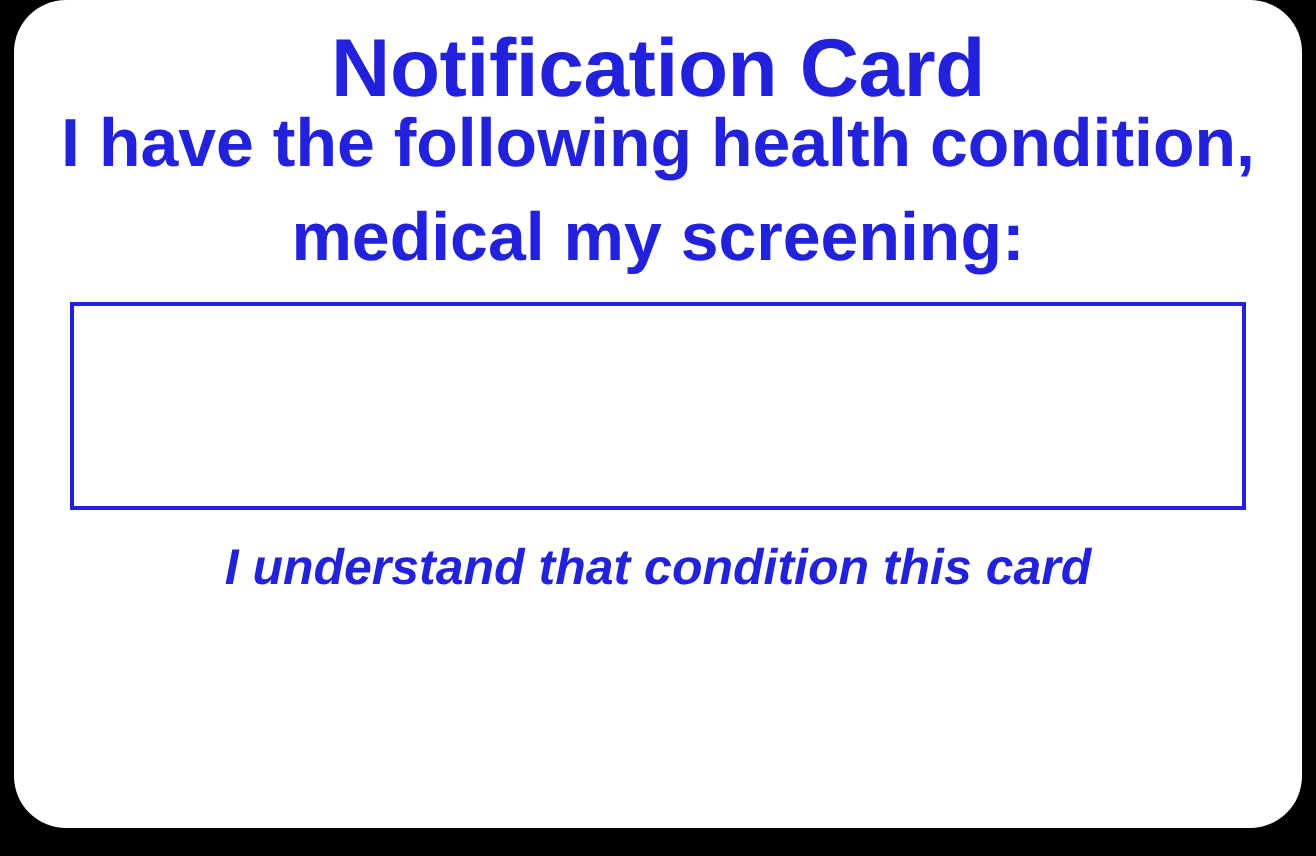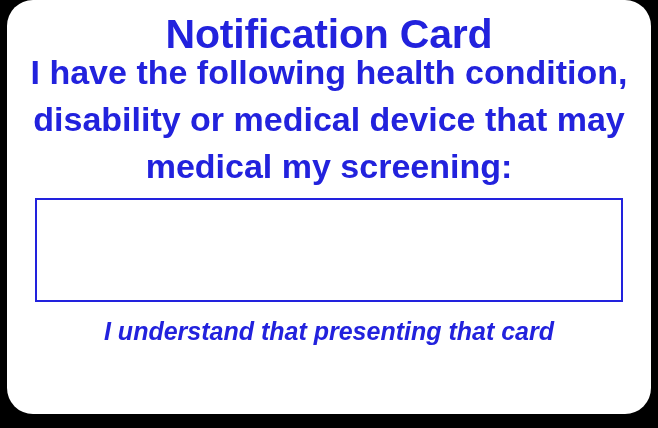--- a/index.html
+++ b/index.html
@@ -93,24 +93,23 @@
 <body>
 
 <div class="screen">
 
   <div class="card">
 
     <h1 class="card-title">Notification Card</h1>
 
     <div class="statement">
       <span class="statement-line">I have the following health condition,</span>
-      <span class="statement-line">disability or medical device that may</span>
       <span class="statement-line">medical my screening:</span>
     </div>
 
     <div class="writein-box" aria-placeholder=""></div>
 
     <div class="disclaimer">
-      <span class="disclaimer-line">I understand that presenting that card</span>
+      <span class="disclaimer-line">I understand that condition this card</span>
     </div>
 
   </div>
 </div>
 
 </body></html>

